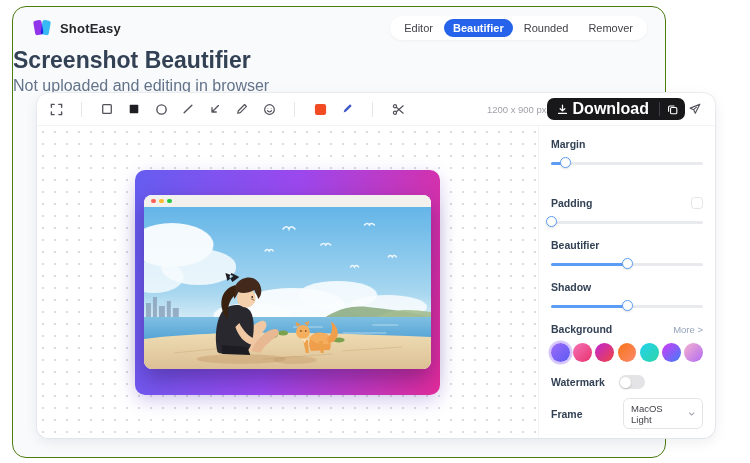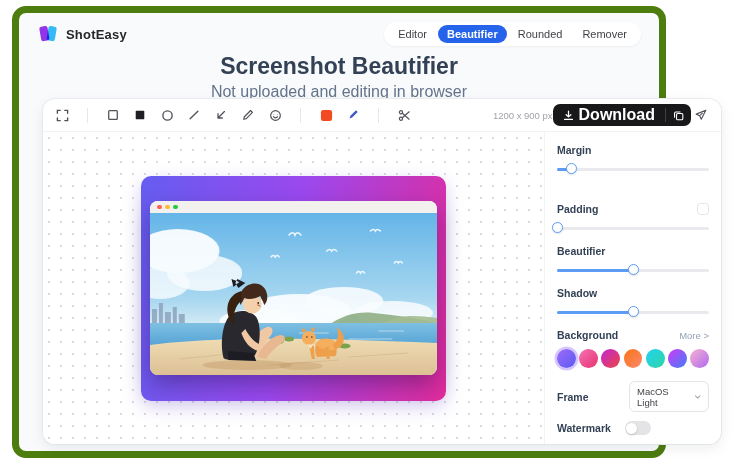--- a/index.html
+++ b/index.html
@@ -1,31 +1,31 @@
 <!DOCTYPE html>
 <html><head>
 <meta charset="utf-8">
 <style>
   * { margin:0; padding:0; box-sizing:border-box; }
   html,body { width:750px; height:463px; background:#fff; font-family:"Liberation Sans", sans-serif; overflow:hidden; }
 
   .app { position:absolute; left:12px; top:6px; width:654px; height:452px;
-         background:#f8fafc; border:7px solid #4d7c0f; border-radius:14px; }
+         background:#f8fafc; border:1px solid #4d7c0f; border-radius:14px; }
 
   
   .header { display:flex; align-items:center; justify-content:space-between; padding:9px 18px 2px 18px; }
   .brand { display:flex; align-items:center; gap:7px; }
   .brand-name { font-size:13px; font-weight:700; color:#27272a; letter-spacing:.2px; }
   .nav { display:flex; align-items:center; gap:2px; background:#fff; border-radius:999px; padding:3px 5px;
          box-shadow:0 1px 3px rgba(0,0,0,.05); }
   .nav-item { font-size:11px; color:#3f3f46; padding:3px 9px; border-radius:999px; cursor:pointer; }
   .nav-item.active { background:#2563eb; color:#fff; font-weight:600; }
 
   
-  .hero { text-align:center; margin-top:5px; }
+  .hero { text-align:left; margin-top:5px; }
   .hero h1 { font-size:23px; font-weight:700; color:#334155; }
   .hero p { font-size:16px; color:#64748b; margin-top:3px; }
 
   
   .editor { position:absolute; left:24px; top:86px; width:678px; height:345px; background:#fff;
             border-radius:12px; box-shadow:0 4px 14px rgba(15,23,42,.08), 0 0 0 1px #eef0f4; display:flex; flex-direction:column; overflow:hidden; }
 
   .toolbar { height:33px; flex:0 0 33px; display:flex; align-items:center; padding:0 10px; border-bottom:1px solid #f1f3f5; }
   .tgroup { display:flex; align-items:center; gap:9px; }
   .tbtn { width:18px; height:18px; display:flex; align-items:center; justify-content:center; cursor:pointer; border-radius:4px; }
@@ -357,33 +357,33 @@
           <div class="swatch selected" style="background:linear-gradient(135deg,#9d6bfa,#5b5bf1)"></div>
           <div class="swatch" style="background:linear-gradient(135deg,#f472b6,#e8336e)"></div>
           <div class="swatch" style="background:linear-gradient(135deg,#c026d3,#ef4444)"></div>
           <div class="swatch" style="background:linear-gradient(135deg,#f97316,#fb8a6e)"></div>
           <div class="swatch" style="background:linear-gradient(135deg,#22d3ee,#2fd4a7)"></div>
           <div class="swatch" style="background:linear-gradient(135deg,#d23bf5,#3e7ff8)"></div>
           <div class="swatch" style="background:linear-gradient(135deg,#f6b2cd,#b06af3)"></div>
         </div>
 
 
+        <div class="kv" style="justify-content:flex-start; gap:14px;">
+          <div class="s-label">Watermark</div>
+          <div class="toggle">
+              <div class="knob"></div>
+            </div>
+        </div>
+
         <div class="kv">
           <div class="s-label">Frame</div>
           <div class="select">
             <span>MacOS Light</span>
             <svg width="8" height="8" viewBox="0 0 10 10" fill="none" stroke="#a1a1aa" stroke-width="1.4" stroke-linecap="round">
                 <path d="M2 3.5 5 6.5 8 3.5"></path>
               </svg>
           </div>
         </div>
 
-        <div class="kv" style="justify-content:flex-start; gap:14px;">
-          <div class="s-label">Watermark</div>
-          <div class="toggle">
-              <div class="knob"></div>
-            </div>
-        </div>
-
       </div>
     </div>
   </div>
 </div>
 
 </body></html>

